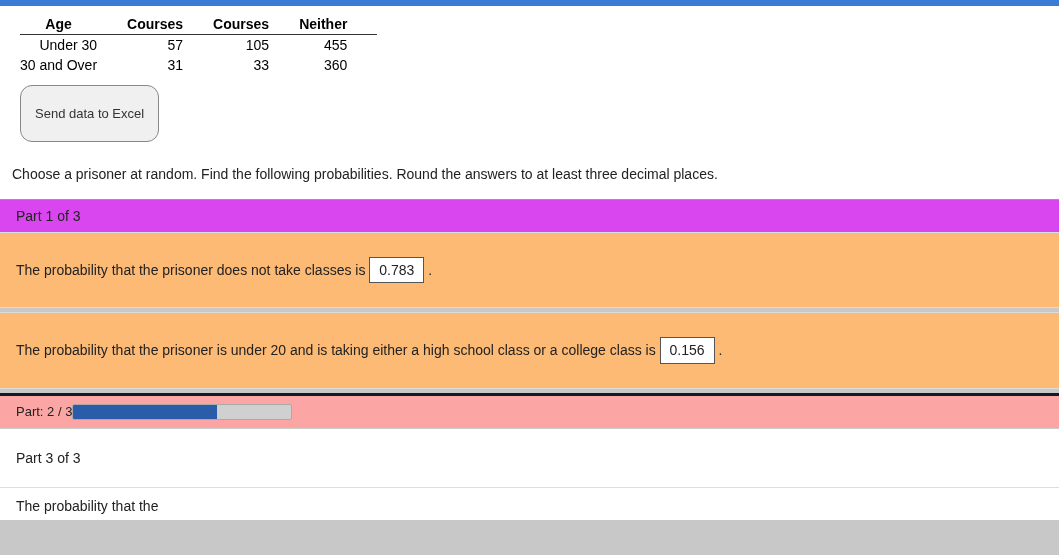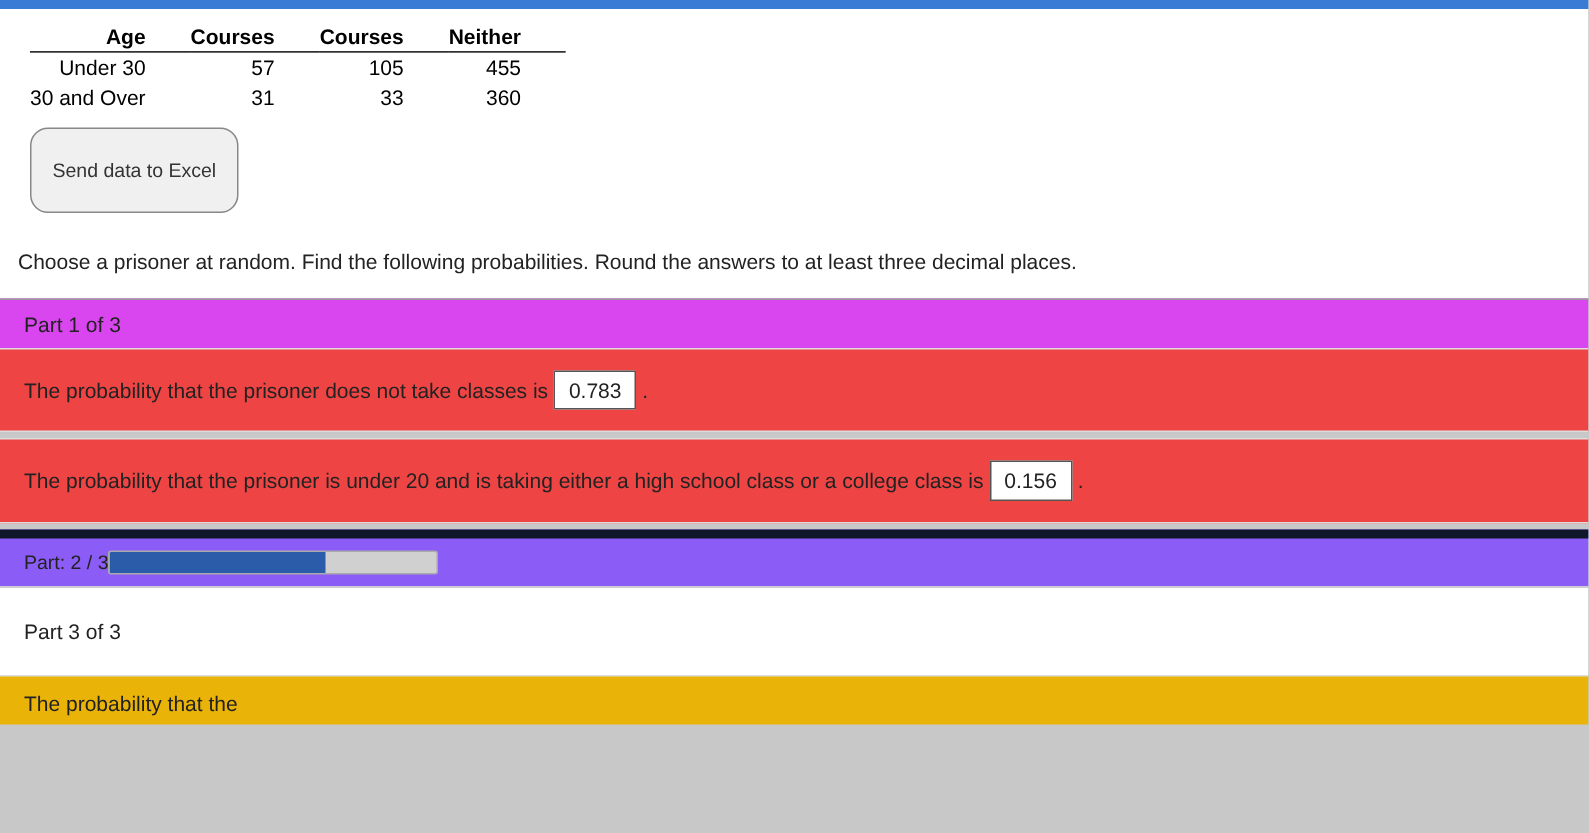--- a/index.html
+++ b/index.html
@@ -31,21 +31,21 @@
       padding: 8px 20px 12px 20px;
     }
 
     table {
       border-collapse: collapse;
       margin-bottom: 10px;
     }
 
     table th {
       font-weight: bold;
-      text-align: right;
+      text-align: center;
       padding: 2px 30px 2px 0;
       font-size: 14px;
       border-bottom: 1px solid #333;
     }
 
     table td {
       text-align: right;
       padding: 2px 30px 2px 0;
       font-size: 14px;
     }
@@ -83,22 +83,22 @@
     .part-header {
       background-color: #d946ef;
       padding: 8px 16px;
       font-size: 14px;
       font-weight: normal;
       color: #222;
       border-top: 1px solid #999;
     }
 
     .part-content {
-      background-color: #ef4444;
-      padding: 14px 16px;
+      background-color: #fdba74;
+      padding: 24px 16px;
       border-top: 1px solid #ddd;
       border-bottom: 1px solid #ddd;
     }
 
     .part-text {
       font-size: 14px;
       color: #222;
       line-height: 1.6;
     }
 
@@ -107,25 +107,25 @@
       border: 1px solid #555;
       padding: 1px 6px;
       font-size: 14px;
       min-width: 55px;
       text-align: center;
       background-color: #fff;
     }
 
     
     .progress-section {
-      background-color: #8b5cf6;
+      background-color: #fca5a5;
       padding: 8px 16px;
       display: flex;
       align-items: center;
-      border-top: 6px solid #0f172a;
+      border-top: 3px solid #0f172a;
     }
 
     .progress-label {
       font-size: 13px;
       color: #222;
       white-space: nowrap;
     }
 
     .progress-bar-container {
       width: 220px;
@@ -146,21 +146,21 @@
     .part3-header {
       background-color: #ffffff;
       padding: 21px 16px;
       font-size: 14px;
       color: #222;
       border-top: 1px solid #ccc;
     }
 
     
     .bottom-cutoff {
-      background-color: #eab308;
+      background-color: #ffffff;
       padding: 10px 16px 6px 16px;
       font-size: 14px;
       color: #222;
       border-top: 1px solid #ddd;
     }
   </style>
 </head>
 <body>
 
 <div class="top-bar"></div>

